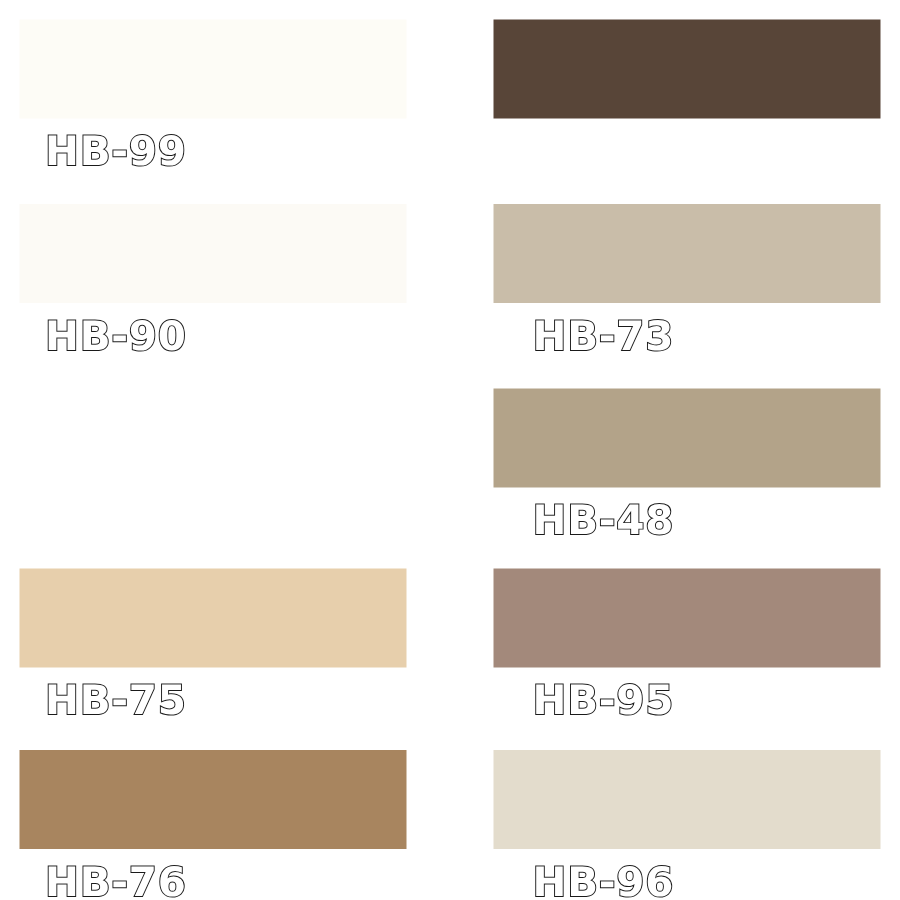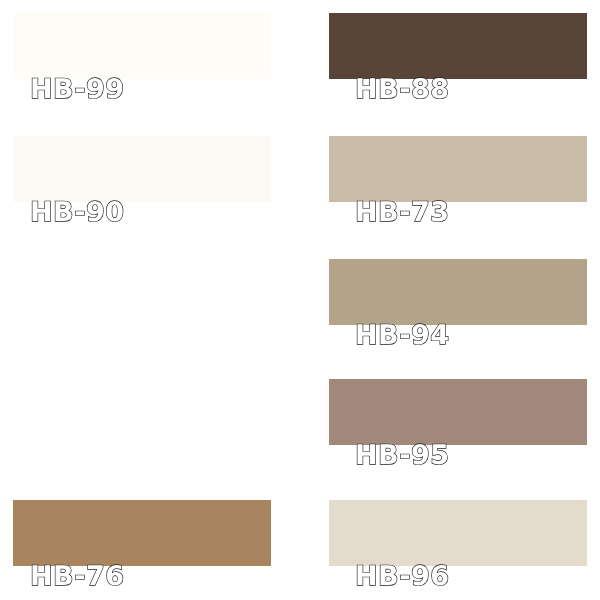--- a/index.html
+++ b/index.html
@@ -50,21 +50,21 @@
     position: absolute;
     top: 0;
     left: 0;
     width: 258px;
     height: 66px;
     background: #ffffff;
   }
 
   .swatch-label-wrap {
     position: absolute;
-    top: 60px;
+    top: 72px;
     left: 17px;
     height: 34px;
     line-height: 34px;
     white-space: nowrap;
     text-align: right;
   }
 
   
   .swatch-label {
     display: inline-block;
@@ -97,50 +97,53 @@
     </div>
 
     <div class="swatch-cell r1">
       <div class="swatch-color" style="background: rgb(252, 250, 245);"></div>
       <div class="swatch-label-wrap">
         <span class="swatch-label">HB-90</span>
       </div>
     </div>
 
 
+    <div class="swatch-cell r3">
+      <div class="swatch-color" style="background: rgb(231, 207, 172);"></div>
+      <div class="swatch-label-wrap">
+        <span class="swatch-label">HB-75</span>
+      </div>
+    </div>
 
     <div class="swatch-cell r4">
       <div class="swatch-color" style="background: rgb(168, 133, 95);"></div>
       <div class="swatch-label-wrap">
         <span class="swatch-label">HB-76</span>
       </div>
     </div>
 
   </div>
 
   <div class="swatch-column" id="column-right">
 
     <div class="swatch-cell r0">
       <div class="swatch-color" style="background: rgb(88, 69, 56);"></div>
-      <div class="swatch-label-wrap">
-        <span class="swatch-label">HB-88</span>
-      </div>
     </div>
 
     <div class="swatch-cell r1">
       <div class="swatch-color" style="background: rgb(201, 189, 169);"></div>
       <div class="swatch-label-wrap">
         <span class="swatch-label">HB-73</span>
       </div>
     </div>
 
     <div class="swatch-cell r2">
       <div class="swatch-color" style="background: rgb(179, 163, 137);"></div>
       <div class="swatch-label-wrap">
-        <span class="swatch-label">HB-94</span>
+        <span class="swatch-label">HB-48</span>
       </div>
     </div>
 
     <div class="swatch-cell r3">
       <div class="swatch-color" style="background: rgb(163, 137, 123);"></div>
       <div class="swatch-label-wrap">
         <span class="swatch-label">HB-95</span>
       </div>
     </div>
 

